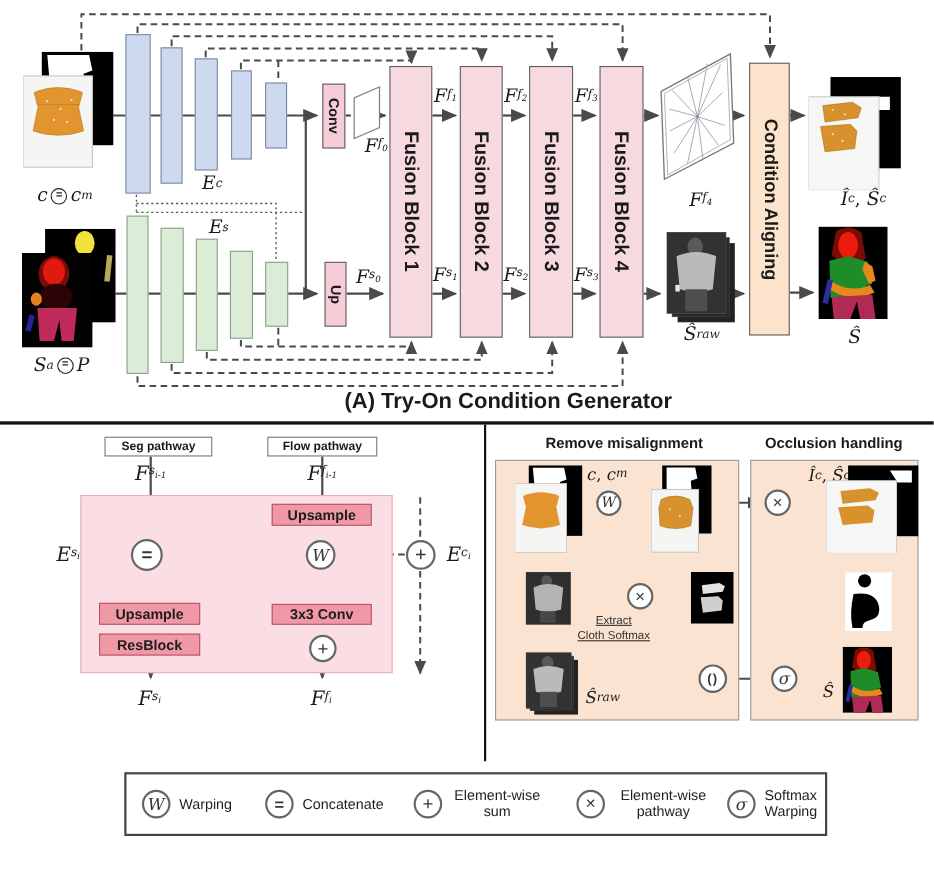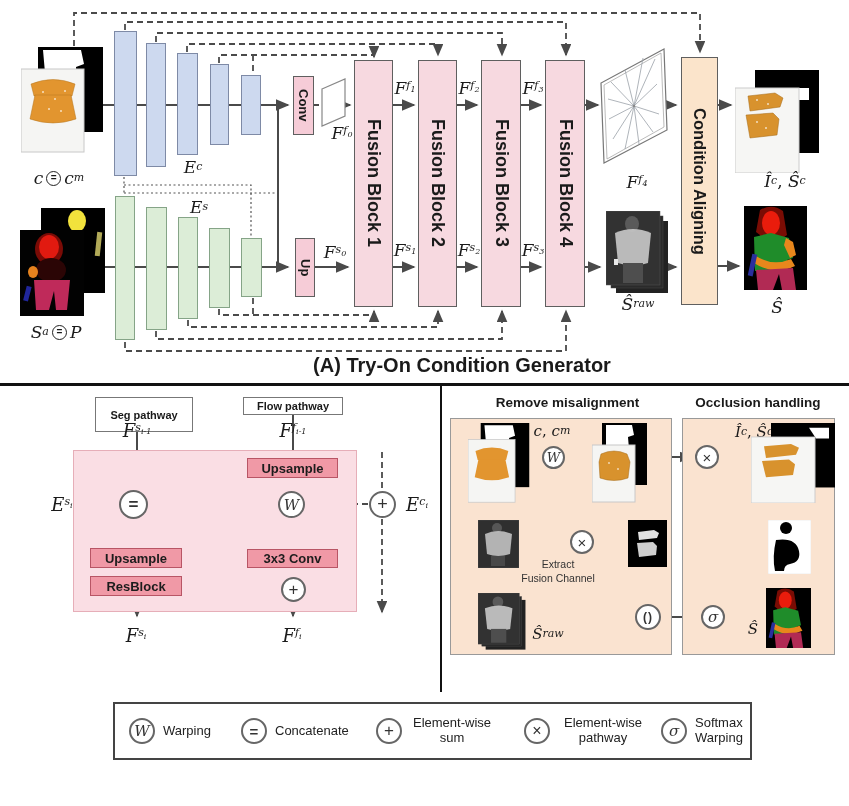--- a/index.html
+++ b/index.html
@@ -34,21 +34,21 @@
   .cap{font-weight:bold;text-align:center;}
   .hdr{font-weight:bold;font-size:13.5px;text-align:center;}
   .tagbox{background:#fff;border:1.5px solid #777;box-sizing:border-box;display:flex;
       align-items:center;justify-content:center;font-weight:bold;font-size:11px;}
   .bblock{background:#fadee4;border:1px solid #e6aeb8;box-sizing:border-box;}
   .binner{background:#f099a6;border:1.5px solid #b85565;box-sizing:border-box;display:flex;
       align-items:center;justify-content:center;font-weight:bold;font-size:13px;color:#1c1c1c;}
   .cpanel{background:#fae3d0;border:1.5px solid #999;box-sizing:border-box;}
   .legendbox{border:2px solid #444;box-sizing:border-box;background:#fff;}
   .legtxt{font-size:13px;line-height:1.15;color:#222;display:flex;flex-direction:column;justify-content:center;}
-  .smalltxt{font-size:10.5px;color:#333;text-align:center;line-height:1.3;}
+  .smalltxt{font-size:10.5px;color:#333;text-align:center;line-height:1.3;text-decoration:underline;}
   .figcap{font-family:"DejaVu Serif","Liberation Serif",serif;font-size:21px;text-align:center;color:#111;}
   .wm{color:#b9b9b9;font-size:19px;font-weight:bold;white-space:nowrap;}
   .divider-h{background:#111;}
   .divider-v{background:#111;}
 </style>
 </head>
 <body>
 
 <div id="stage">
 
@@ -342,21 +342,21 @@
     <i>Ŝ</i>
   </div>
 
   <div class="abs cap" style="left:292px;top:354px;width:340px;height:26px;font-size:20px;">(A) Try-On Condition Generator</div>
 
   <div class="abs divider-h" style="left:0;top:383px;width:849px;height:2.5px;"></div>
   <div class="abs divider-v" style="left:440px;top:386px;width:2px;height:306px;"></div>
 
   <div class="abs bblock" style="left:73px;top:450px;width:284px;height:162px;"></div>
 
-  <div class="abs tagbox" style="left:95px;top:397px;width:98px;height:35px;">
+  <div class="abs tagbox" style="left:95px;top:397px;width:98px;height:18px;">
       <span>Seg pathway</span>
     </div>
   <div class="abs tagbox" style="left:243px;top:397px;width:100px;height:18px;">
       <span>Flow pathway</span>
     </div>
 
   <div class="abs ml" style="left:108px;top:417px;width:58px;height:26px;font-size:18px;">
     <i>F</i>
       <sub><span>s</span><sub>i-1</sub></sub>
   </div>
@@ -478,21 +478,21 @@
 
   <div class="abs" style="left:628px;top:520px;">
     <svg width="39" height="47" viewBox="0 0 39 47">
       <rect width="39" height="47" fill="#000"></rect>
       <path d="M10,12 l16,-2 5,3 -2,5 -18,2 z" fill="#e3e3e3"></path>
       <path d="M9,23 l16,-1 4,4 -1,9 -17,2 z" fill="#cfcfcf"></path>
     </svg>
   </div>
 
   <div class="abs smalltxt" style="left:518px;top:558px;width:80px;height:30px;">
-    <span>Extract</span><br><span>Fusion Channel</span>
+    <span>Extract</span><br><span>Cloth Softmax</span>
   </div>
 
   <div class="abs" style="left:478px;top:593px;">
     <svg width="49" height="58" viewBox="0 0 64 84" preserveAspectRatio="none">
       <rect x="10" y="10" width="52" height="72" fill="#222"></rect>
       <rect x="5" y="5" width="52" height="72" fill="#2a2a2a" stroke="#4a4a4a" stroke-width="0.5"></rect>
       <rect x="0" y="0" width="54" height="74" fill="#323232" stroke="#555" stroke-width="0.5"></rect>
       <ellipse cx="26" cy="13" rx="7" ry="8" fill="#5a5a5a"></ellipse>
       <path d="M9,22 q18,-8 36,0 l-3,30 q-15,5 -30,0 z" fill="#c6c6c6" opacity="0.92"></path>
       <rect x="17" y="52" width="20" height="20" fill="#4e4e4e"></rect>

